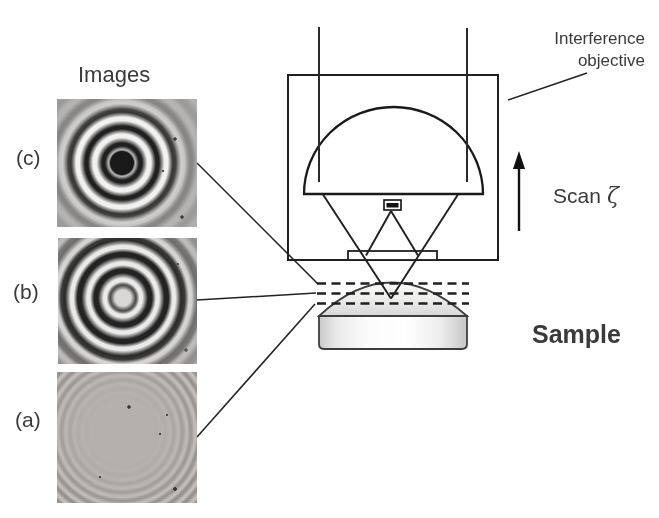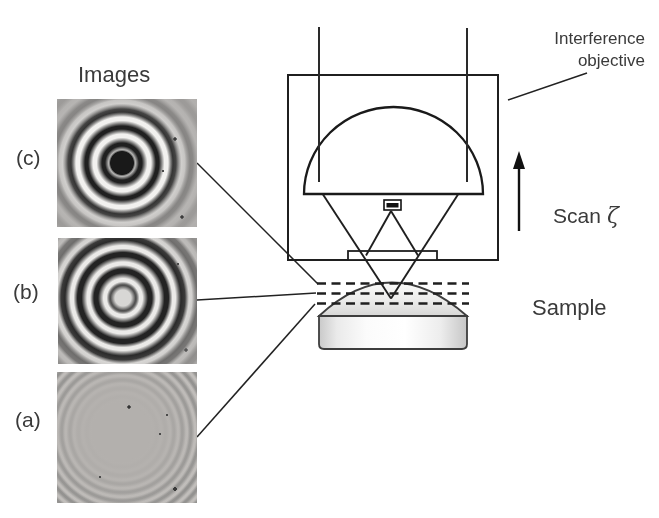--- a/index.html
+++ b/index.html
@@ -11,23 +11,23 @@
   .txt{position:absolute;white-space:nowrap;}
   .images-title{left:78px;top:62px;font-size:22px;}
   .row-label{font-size:21px;}
   .label-c{left:16px;top:146px;}
   .label-b{left:13px;top:280px;}
   .label-a{left:15px;top:408px;}
   .objective-label{
     position:absolute;left:495px;top:8px;width:150px;
     font-size:17px;line-height:1.32;text-align:right;white-space:normal;margin-top:20px;
   }
-  .scan-label{left:553px;top:183px;font-size:21px;margin-top:20px;}
+  .scan-label{left:553px;top:183px;font-size:21px;}
   .scan-label .zeta{font-family:"DejaVu Serif", serif;font-style:italic;margin-left:6px;font-size:22px;}
-  .sample-label{left:532px;top:295px;font-size:22px;}
+  .sample-label{left:532px;top:320px;font-size:25px;font-weight:bold;}
 
   .photo{position:absolute;background-color:#aaa8a6;}
   .photo-c{
     left:57px;top:99px;width:140px;height:128px;
     background-image:
       radial-gradient(circle 2.5px at 118px 40px, #3c3c3c 60%, rgba(60,60,60,0) 70%),
       radial-gradient(circle 2px   at 106px 72px, #4a4a4a 60%, rgba(74,74,74,0) 70%),
       radial-gradient(circle 2.5px at 125px 118px, #3c3c3c 60%, rgba(60,60,60,0) 70%),
       radial-gradient(circle at 65px 64px, #191919 0 11.5px, rgba(25,25,25,0) 13.5px),
       radial-gradient(circle at 65px 64px, rgba(170,168,166,0) 0 47px, rgba(170,168,166,0.72) 66px, rgba(170,168,166,0.9) 84px),

